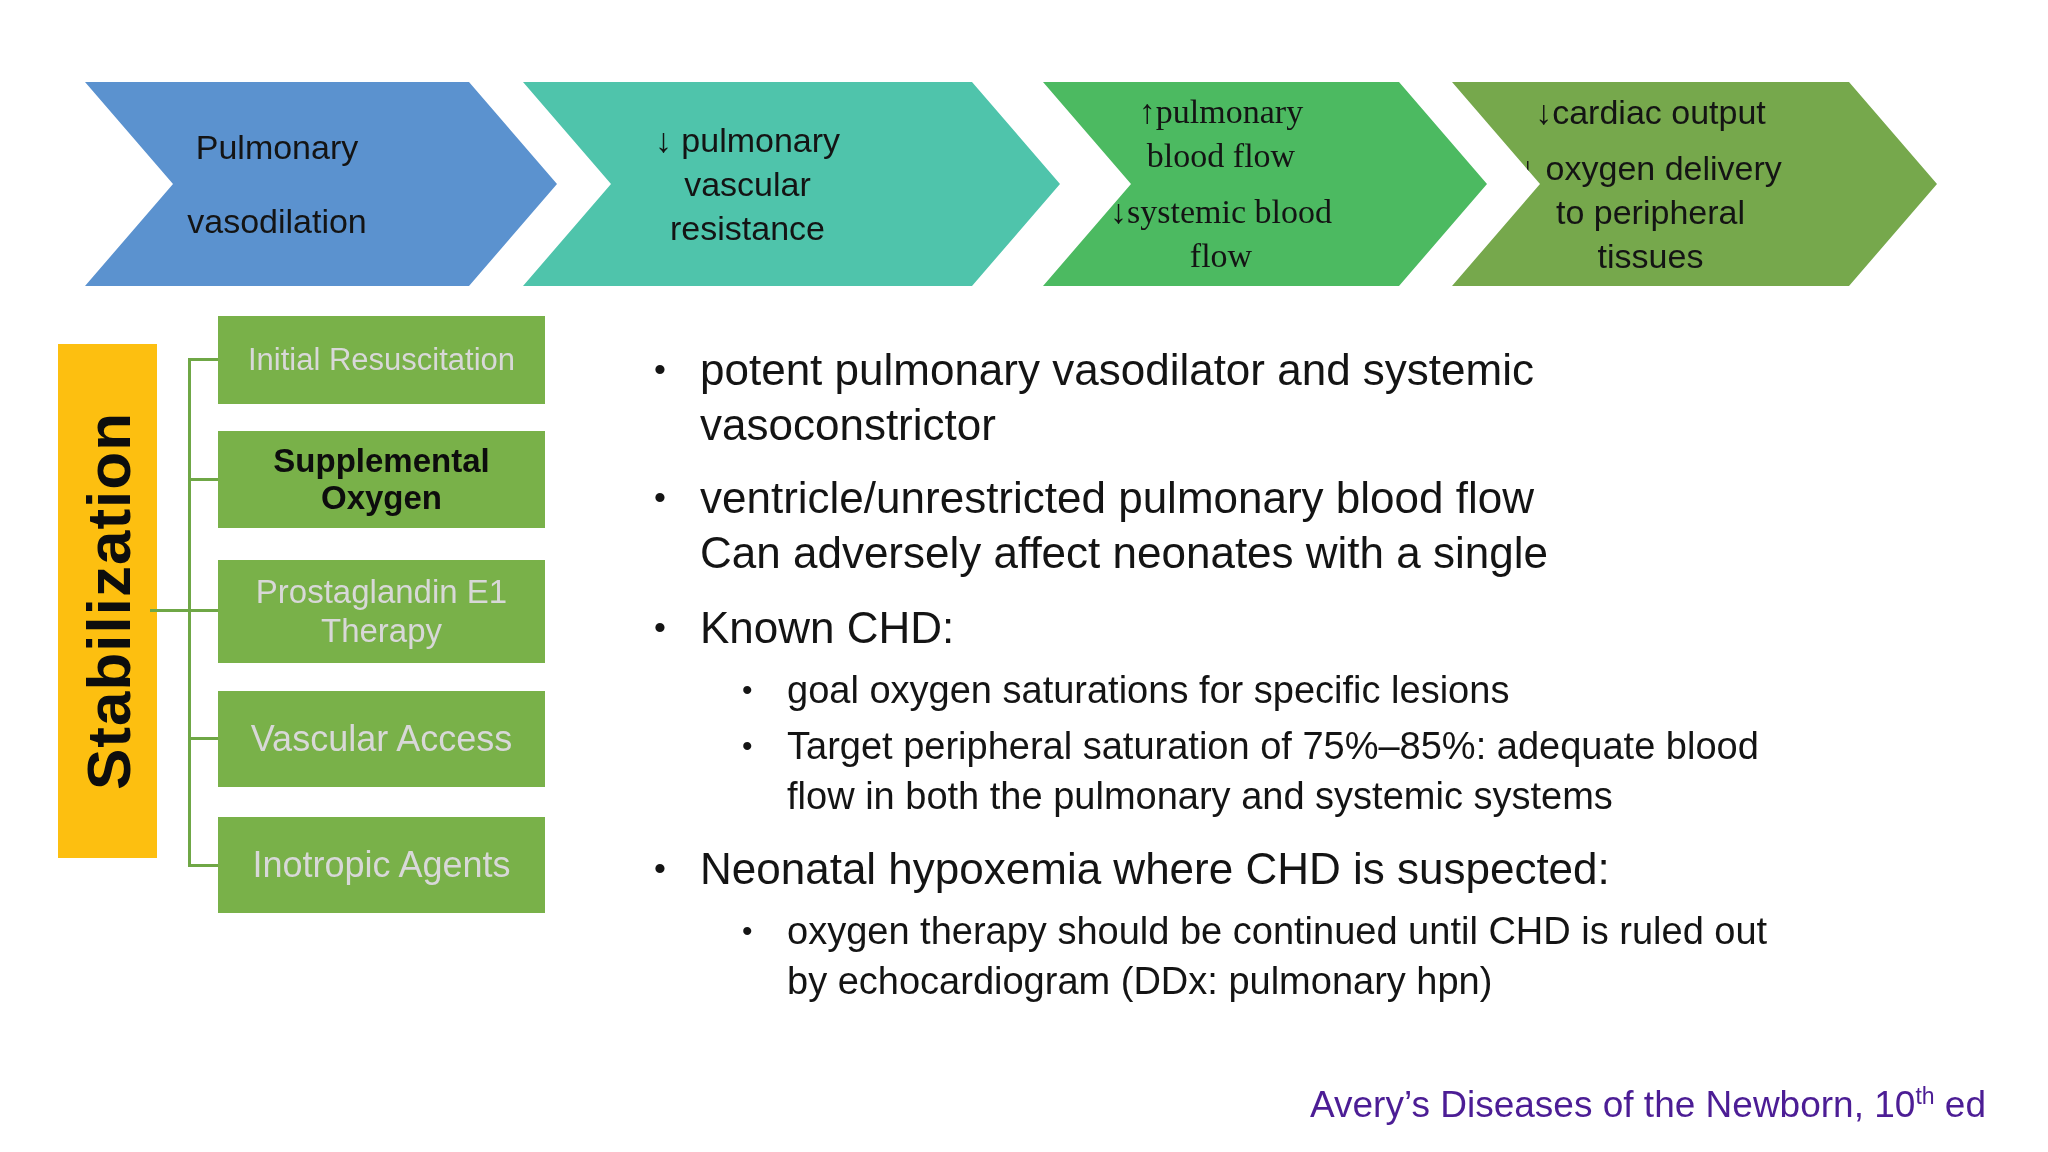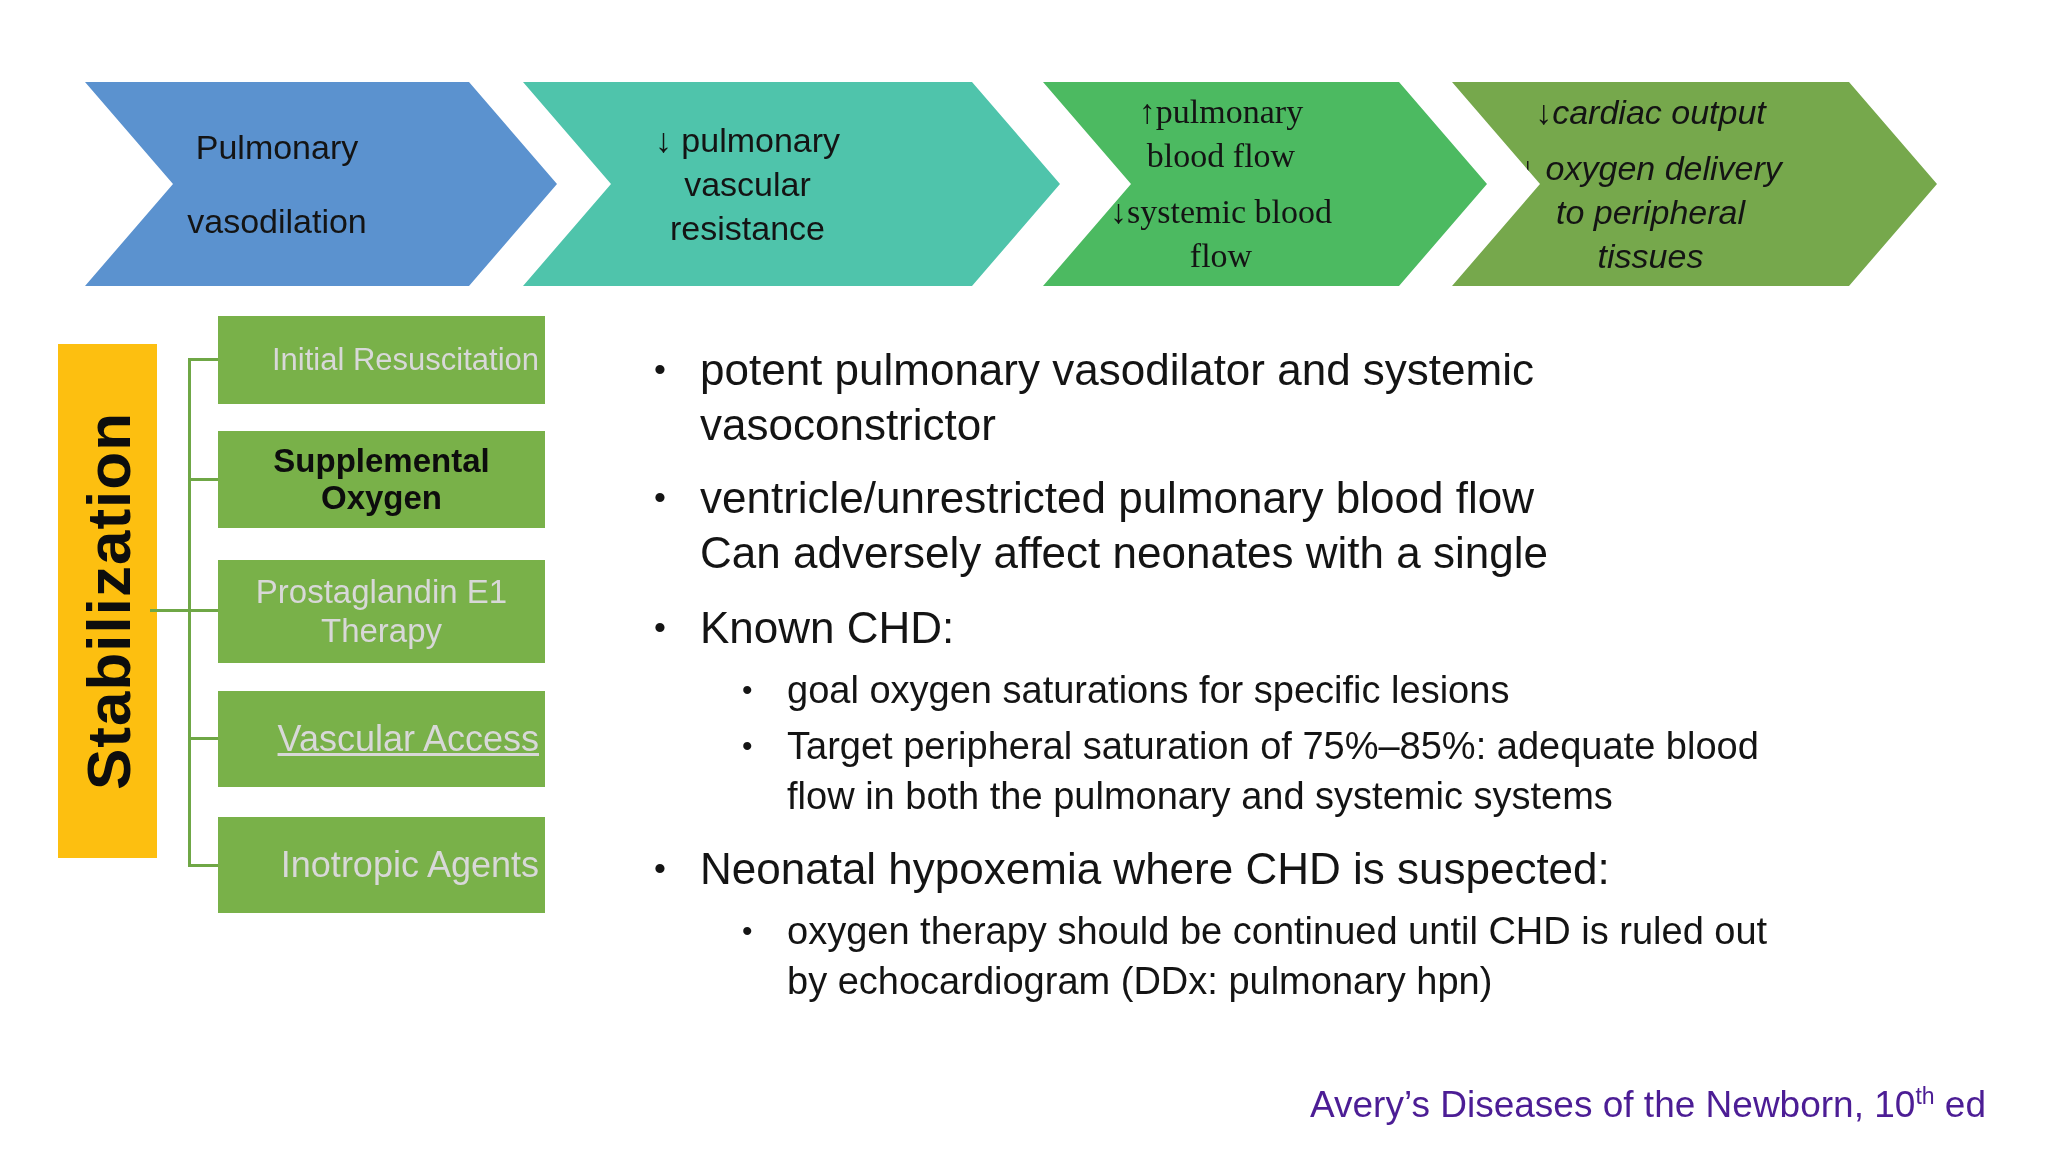--- a/index.html
+++ b/index.html
@@ -19,21 +19,21 @@
     clip-path:polygon(0 0, calc(100% - 88px) 0, 100% 50%, calc(100% - 88px) 100%, 0 100%, 88px 50%);
     display:flex;flex-direction:column;justify-content:center;align-items:center;
     text-align:center;
     font-size:34px;line-height:44px;
     padding-right:88px;box-sizing:border-box;
   }
   .chev .pgap{margin-top:12px;}
   #chev-1{left:85px;width:472px;gap:30px;}
   #chev-2{left:523px;width:537px;}
   #chev-3{left:1043px;width:444px;font-family:Liberation Serif, serif;}
-  #chev-4{left:1452px;width:485px;font-style:italic;}
+  #chev-4{left:1452px;width:485px;}
 
   
   .stab-header{
     position:absolute;left:58px;top:344px;width:99px;height:514px;
   }
   .stab-header span{
     position:absolute;top:50%;left:50%;
     transform:translate(-50%,-50%) rotate(-90deg);
     white-space:nowrap;
     font-size:62px;font-weight:600;letter-spacing:1px;color:#0d0d0d;
@@ -41,29 +41,29 @@
   .conn{position:absolute;}
   #conn-trunk{left:188px;top:358px;width:3px;height:509px;}
   #conn-s1{left:188px;top:358px;width:30px;height:3px;}
   #conn-s2{left:188px;top:478px;width:30px;height:3px;}
   #conn-s3{left:150px;top:609px;width:68px;height:3px;}
   #conn-s4{left:188px;top:737px;width:30px;height:3px;}
   #conn-s5{left:188px;top:864px;width:30px;height:3px;}
 
   .gbox{
     position:absolute;left:218px;width:327px;
-    display:flex;align-items:center;justify-content:flex-end;
+    display:flex;align-items:center;justify-content:center;
     text-align:center;color:#d8d8d8;
     line-height:1.18;
     box-sizing:border-box;padding:0 6px;
   }
   #gbox-1{top:316px;height:88px;font-size:31px;}
   #gbox-2{top:431px;height:97px;font-size:33px;}
   #gbox-3{top:560px;height:103px;font-size:33px;}
-  #gbox-4{top:691px;height:96px;font-size:36px;text-decoration:underline;}
+  #gbox-4{top:691px;height:96px;font-size:36px;}
   #gbox-5{top:817px;height:96px;font-size:36px;}
   .gbox.emph{color:#0d0d0d;font-weight:700;font-size:42px;line-height:1.1;}
 
   
   .bullets{position:absolute;left:640px;top:342px;width:1390px;}
   .bitem{display:flex;}
   .bitem .dot{flex:none;}
   .bitem.l1{padding-left:14px;}
   .bitem.l1 .dot{width:46px;font-size:34px;line-height:55px;}
   .bitem.l1 .blines{font-size:44px;line-height:55px;}

